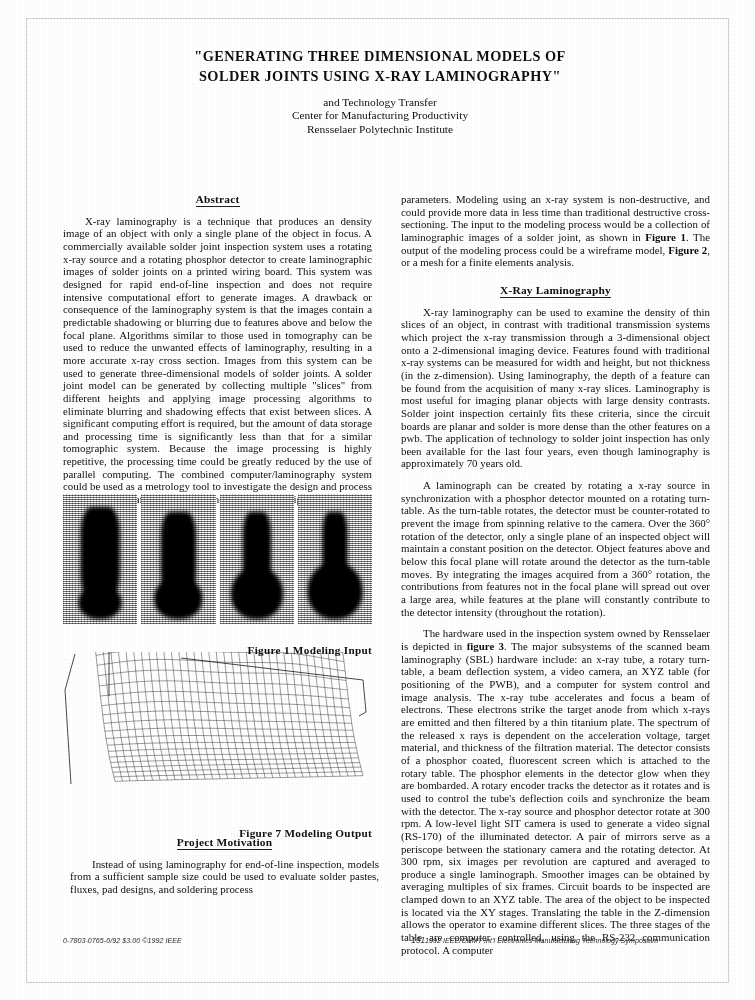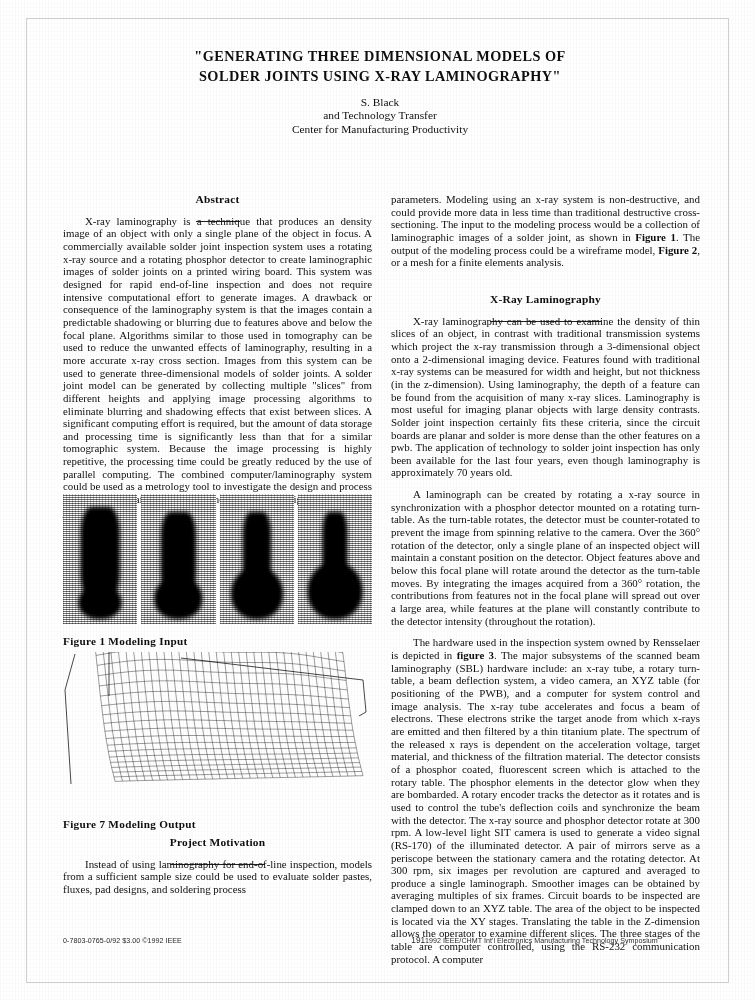--- a/index.html
+++ b/index.html
@@ -64,32 +64,32 @@
   
   .col {
     position: absolute;
     top: 193px;
     width: 309px;
     font-size: 10.9px;
     line-height: 12.65px;
     text-align: justify;
   }
   .col-left  { left: 63px; }
-  .col-right { left: 391px; }
+  .col-right { left: 401px; }
 
   .sec-head {
     text-align: center;
     font-weight: 700;
     font-size: 11.4px;
     margin: 0 0 9px 0;
     letter-spacing: .2px;
   }
   .sec-head span {
     border-bottom: 1px solid #222;
-    padding-bottom: 16px;
+    padding-bottom: 1px;
   }
   p.para {
     margin: 0 0 9px 0;
     text-indent: 22px;
     hyphens: none;
   }
   p.para.noindent { text-indent: 0; }
   p.tight { margin-bottom: 2px; }
   b.fig-ref { font-weight: 700; }
 
@@ -142,81 +142,82 @@
   .slice.s1 .blob.barrel { width: 52%; height: 72%; top: 10%; }
   .slice.s1 .blob.foot   { width: 58%; height: 26%; }
   .slice.s2 .blob.barrel { width: 46%; height: 66%; }
   .slice.s2 .blob.foot   { width: 64%; height: 32%; }
   .slice.s3 .blob.barrel { width: 38%; height: 58%; }
   .slice.s3 .blob.foot   { width: 70%; height: 40%; }
   .slice.s4 .blob.barrel { width: 34%; height: 54%; }
   .slice.s4 .blob.foot   { width: 74%; height: 44%; }
 
   .fig-caption {
-    text-align: left;
+    text-align: right;
     font-weight: 700;
     font-size: 11.2px;
-    margin-top: 11px;
+    margin-top: 20px;
     letter-spacing: .3px;
   }
 
   
   .fig2-wrap {
     position: absolute;
     left: 63px; top: 652px;
     width: 309px;
   }
   .fig2-box {
     position: relative;
     width: 309px;
     height: 155px;
     overflow: hidden;
   }
   .fig2-box svg { display: block; }
 
   
   .motivation {
     position: absolute;
-    left: 63px; top: 836px;
+    left: 70px; top: 836px;
     width: 309px;
     font-size: 10.9px;
     line-height: 12.65px;
     text-align: justify;
   }
 
   
   .footer {
     position: absolute;
     left: 63px; top: 936px;
     width: 638px;
     display: flex;
     align-items: baseline;
     font-family: "Liberation Sans", "DejaVu Sans", sans-serif;
     font-size: 7.1px;
     color: #2a2a2a;
+    font-style: italic;
   }
   .footer .f-left  { width: 232px; letter-spacing: .05px; }
   .footer .f-page  { width: 130px; text-align: right; font-size: 8.2px; }
   .footer .f-right { flex: 1; letter-spacing: .05px; }
 </style>
 </head>
 <body>
 
 <div class="page">
   <div class="scan-frame"></div>
 
   <div class="title-block">
     <div class="doc-title">"GENERATING THREE DIMENSIONAL MODELS OF</div>
     <div class="doc-title">SOLDER JOINTS USING X-RAY LAMINOGRAPHY"</div>
   </div>
 
   <div class="author-block">
-    <span class="author-name">S. Black</span>
     <span class="author-name">and Technology Transfer</span>
     <span class="author-name">Center for Manufacturing Productivity</span>
+    <span class="author-name">Rensselaer Polytechnic Institute</span>
   </div>
 
   <div class="col col-left">
     <div class="sec-head">
       <span>Abstract</span>
     </div>
     <p class="para">X-ray laminography is a technique that produces an density image of an object with only a single plane of the object in focus.  A commercially available solder joint inspection system uses a rotating x-ray source and a rotating phosphor detector to create laminographic images of solder joints on a printed wiring board. This system was designed for rapid end-of-line inspection and does not require intensive computational effort to generate images.  A drawback or consequence of the laminography system is that the images contain a predictable shadowing or blurring due to features above and below the focal plane.  Algorithms similar to those used in tomography can be used to reduce the unwanted effects of laminography, resulting in a more accurate x-ray cross section. Images from this system can be used to generate three-dimensional models of solder joints.  A solder joint model can be generated by collecting multiple "slices" from different heights and applying image processing algorithms to eliminate blurring and shadowing effects that exist between slices.  A significant computing effort is required, but the amount of data storage and processing time is significantly less than that for a similar tomographic system. Because the image processing is highly repetitive, the processing time could be greatly reduced by the use of parallel computing.  The combined computer/laminography system could be used as a metrology tool to investigate the design and process parameters that affect the shape and formation of high quality solder joints.</p>
   </div>
 
   <div class="fig1-wrap">
@@ -263,21 +264,21 @@
   <div class="motivation">
     <div class="sec-head">
       <span>Project  Motivation</span>
     </div>
     <p class="para tight">Instead of using laminography for end-of-line inspection, models from a sufficient sample size could be used to evaluate solder pastes, fluxes, pad designs, and soldering process</p>
   </div>
 
   <div class="col col-right">
     <p class="para noindent"><span>parameters.  Modeling using an x-ray system is non-destructive, and could provide more data in less time than traditional destructive cross-sectioning.  The input to the modeling process would be a collection of laminographic images of a solder joint, as shown in </span><b class="fig-ref">Figure 1</b><span>.  The output of the modeling process could be a wireframe model, </span><b class="fig-ref">Figure 2</b><span>, or a mesh for a finite elements analysis.</span></p>
 
-    <div class="sec-head" style="margin-top:24px;">
+    <div class="sec-head" style="margin-top:15px;">
       <span>X-Ray  Laminography</span>
     </div>
 
     <p class="para">X-ray laminography can be used to examine the density of thin slices of an object, in contrast with traditional transmission systems which project the x-ray transmission through a 3-dimensional object onto a 2-dimensional imaging device. Features found with traditional x-ray systems can be measured for width and height, but not thickness (in the z-dimension). Using laminography, the depth of a feature can be found from the acquisition of many x-ray slices. Laminography is most useful for imaging planar objects with large density contrasts. Solder joint inspection certainly fits these criteria, since the circuit boards are planar and solder is more dense than the other features on a pwb. The application of technology to solder joint inspection has only been available for the last four years, even though laminography is approximately 70 years old.</p>
     <p class="para">A laminograph can be created by rotating a x-ray source in synchronization with a phosphor detector mounted on a rotating turn-table.  As the turn-table rotates, the detector must be counter-rotated to prevent the image from spinning relative to the camera. Over the 360° rotation of the detector, only a single plane of an inspected object will maintain a constant position on the detector. Object features above and below this focal plane will rotate around the detector as the turn-table moves.  By integrating the images acquired from a 360° rotation, the contributions from features not in the focal plane will spread out over a large area, while features at the plane will constantly contribute to the detector intensity (throughout the rotation).</p>
     <p class="para"><span>The hardware used in the inspection system owned by Rensselaer is depicted in </span><b class="fig-ref">figure 3</b><span>.  The major subsystems of the scanned beam laminography (SBL) hardware include: an x-ray tube, a rotary turn-table, a beam deflection system, a video camera, an XYZ table (for positioning of the PWB), and a computer for  system control and image analysis. The x-ray tube accelerates and focus a beam of electrons.  These electrons strike the target anode from which x-rays are emitted and then filtered by a thin titanium plate. The spectrum of the released x rays is dependent on the acceleration voltage, target material, and thickness of the filtration material. The detector consists of a phosphor coated, fluorescent screen which is attached to the rotary table. The phosphor elements in the detector glow when they are bombarded.   A rotary encoder tracks the detector as it rotates and is used to control the tube's deflection coils and synchronize the beam with the detector. The x-ray source and phosphor detector rotate at 300 rpm. A low-level light SIT camera is used to generate a video signal (RS-170) of the illuminated detector. A pair of mirrors serve as a periscope between the stationary camera and the rotating detector. At 300 rpm, six images per revolution are captured and averaged to produce a single laminograph. Smoother images can be obtained by averaging multiples of six frames. Circuit boards to be inspected are clamped down to an XYZ table. The area of the object to be inspected is located via the XY stages. Translating the table in the Z-dimension allows the operator to examine different slices. The three stages of the table are computer controlled, using the RS-232 communication protocol. A computer</span></p>
   </div>
 
   <div class="footer">
     <div class="f-left">0-7803-0765-0/92  $3.00 ©1992 IEEE</div>

